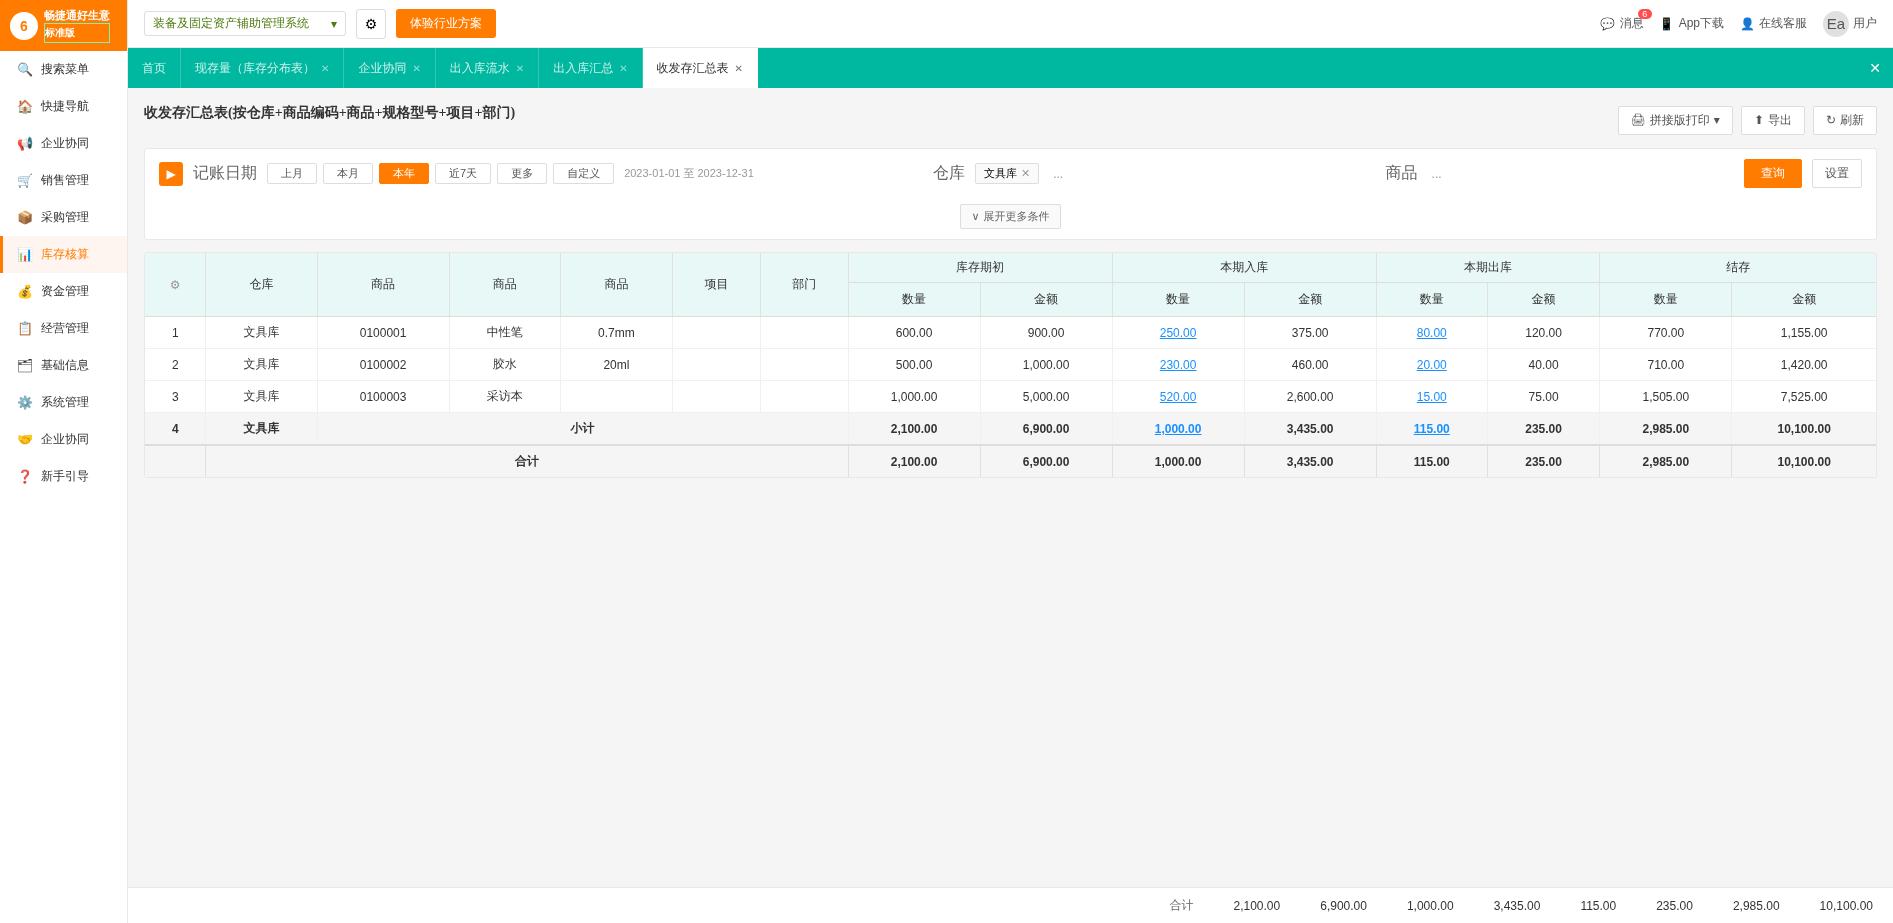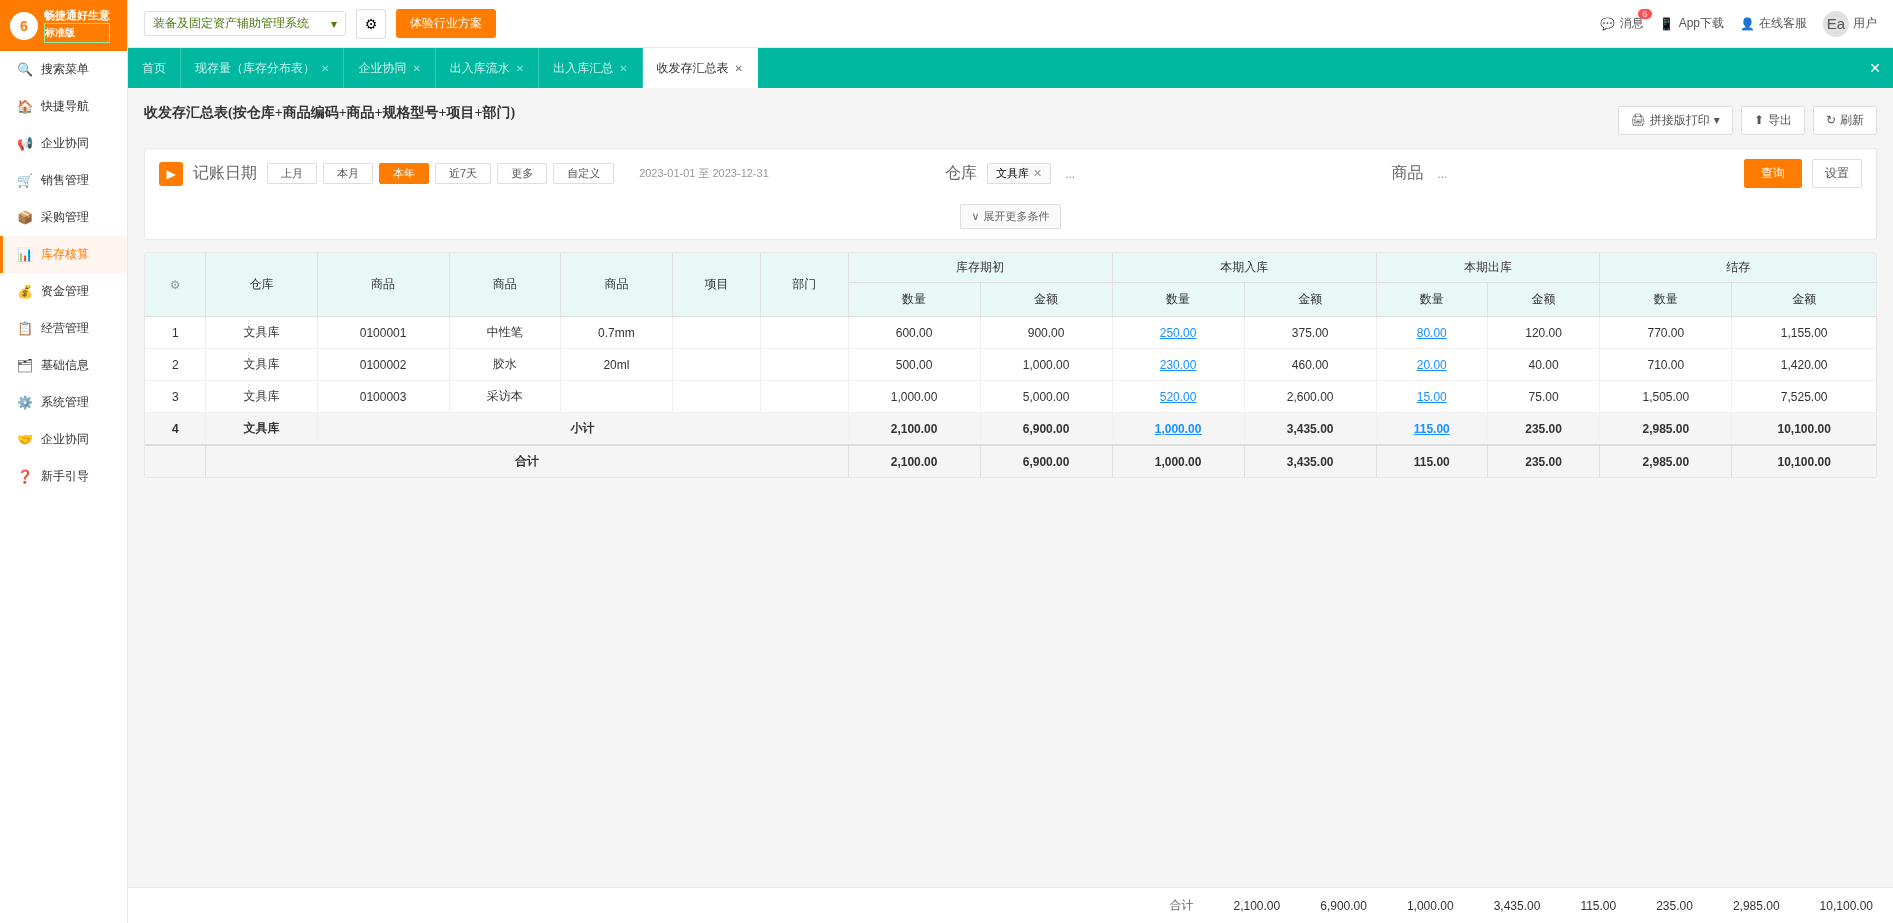--- a/index.html
+++ b/index.html
@@ -105,21 +105,21 @@
       width: 24px; height: 24px; background: #ff7c00; color: #fff;
       border: none; border-radius: 3px; cursor: pointer; font-size: 12px;
       display: flex; align-items: center; justify-content: center;
     }
     .date-filter { display: flex; align-items: center; gap: 6px; }
     .date-btn {
       padding: 2px 13px; border: 1px solid #ddd; border-radius: 2px;
       cursor: pointer; font-size: 11px; background: #fff; color: #555;
     }
     .date-btn.active { background: #ff7c00; color: #fff; border-color: #ff7c00; }
-    .date-range { color: #999; font-size: 11px; margin-left: 15px; }
+    .date-range { color: #999; font-size: 11px; margin-left: 0; }
     .filter-tag {
       display: flex; align-items: center; gap: 4px; border: 1px solid #ddd;
       border-radius: 2px; padding: 2px 8px; background: #fafafa; font-size: 11px;
     }
     .filter-tag-close { cursor: pointer; color: #999; }
     .filter-dots { color: #999; cursor: pointer; padding: 0 4px; }
     .expand-btn {
       display: flex; align-items: center; gap: 4px; color: #666; cursor: pointer;
       font-size: 11px; padding: 4px 10px; border: 1px solid #ddd; border-radius: 2px;
       background: #fafafa; margin: 8px auto 0; width: fit-content;

